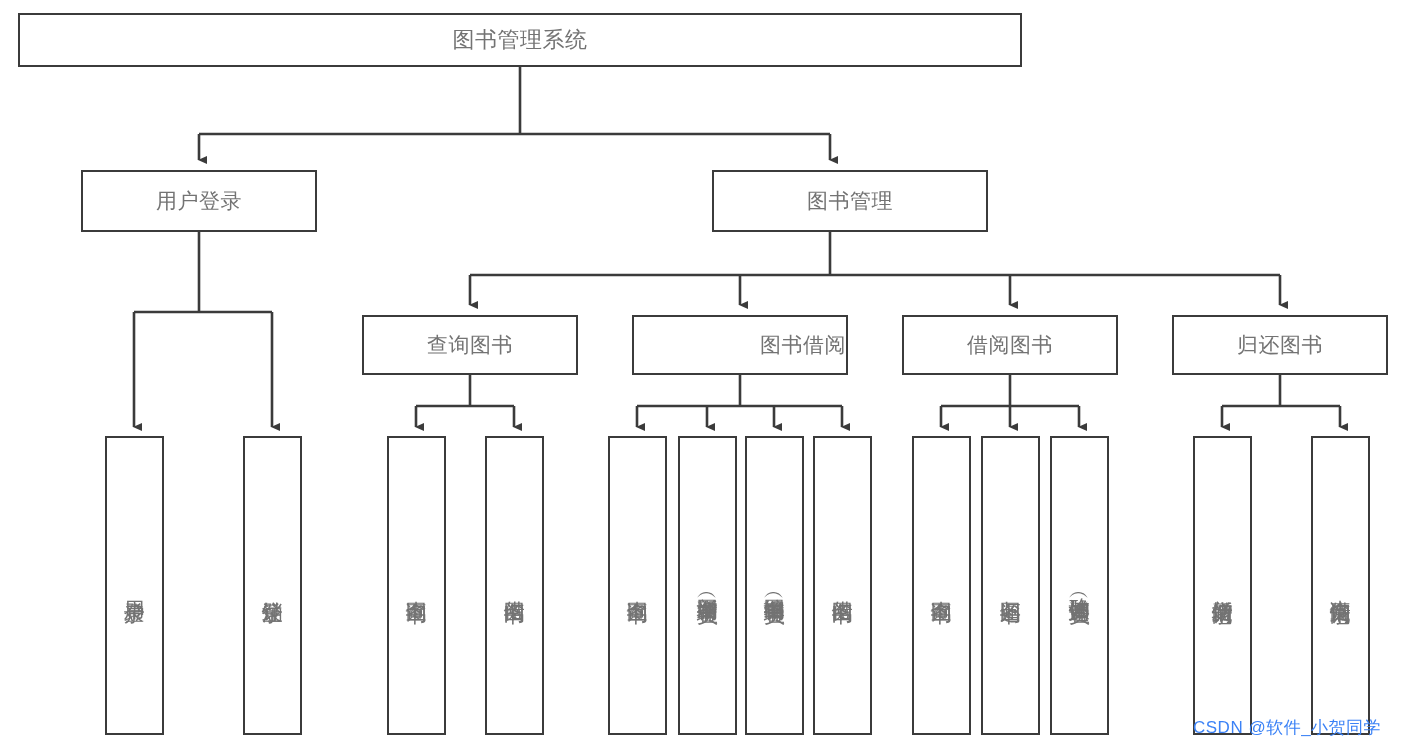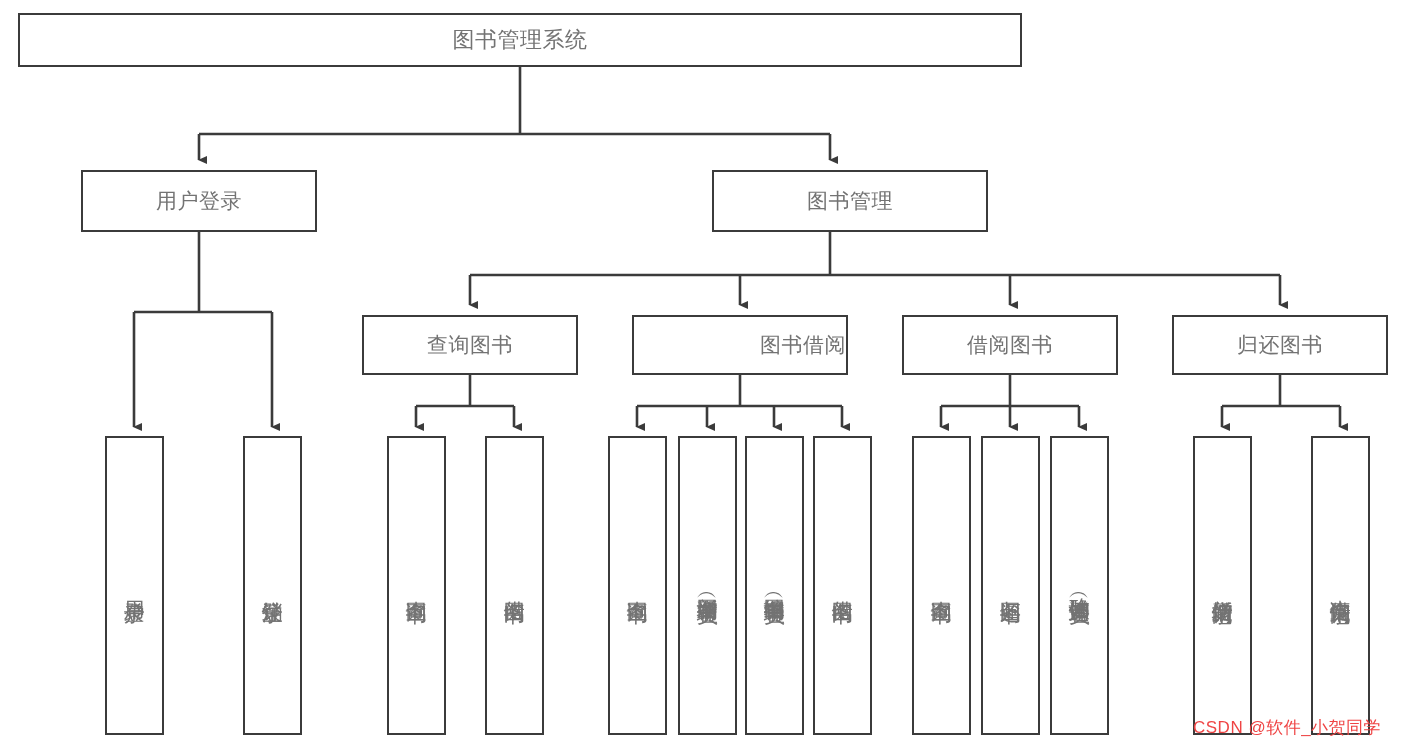--- a/index.html
+++ b/index.html
@@ -57,21 +57,21 @@
     line-height: 1.12;
     letter-spacing: 1px;
     max-height: 100%;
   }
   #root-node .label {
     font-size: 22px;
   }
   .watermark {
     position: absolute;
     font-size: 17px;
-    color: #ef4444;
+    color: #3b82f6;
     white-space: nowrap;
     letter-spacing: 0.5px;
     pointer-events: none;
   }
 </style>
 </head>
 <body>
 
 <div id="canvas">
 

